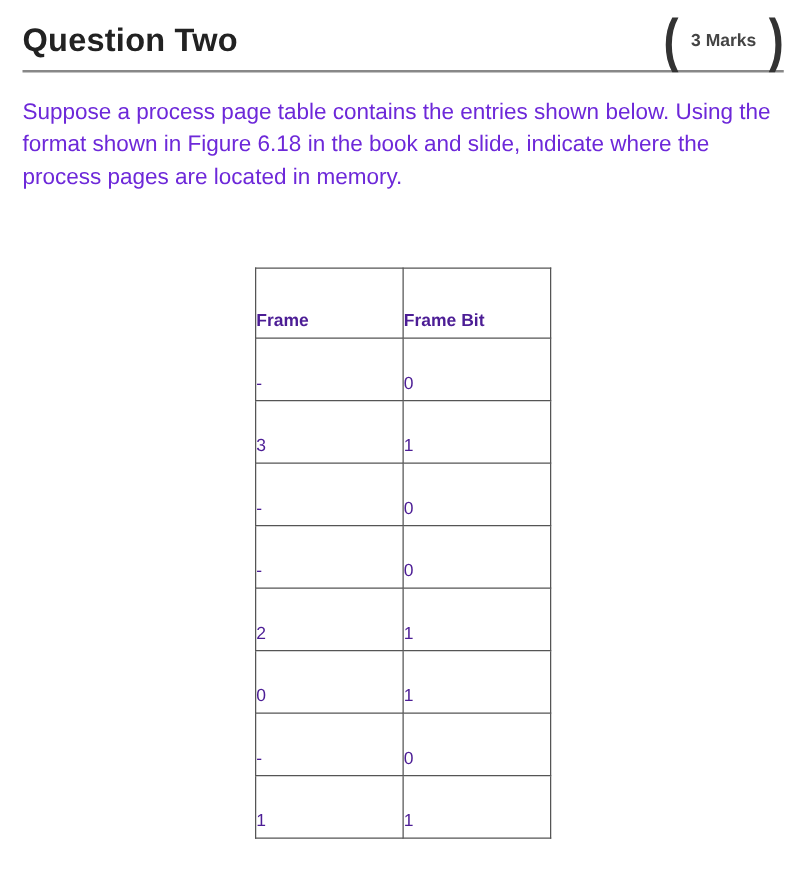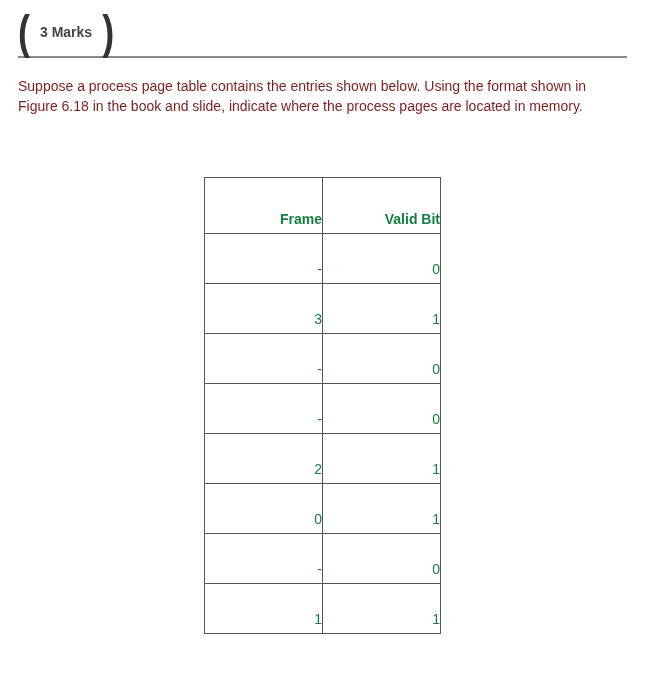--- a/index.html
+++ b/index.html
@@ -39,73 +39,74 @@
     display: inline-block;
   }
   .marks-text {
     font-size: 14px;
     font-weight: bold;
     color: #444;
     padding: 0 4px;
   }
   .prompt {
     margin-top: 18px;
-    font-size: 14px;
-    color: #7f1d1d;
+    font-size: 18px;
+    color: #6d28d9;
     line-height: 1.45;
   }
   .table-wrap {
     margin-top: 60px;
     display: flex;
     justify-content: center;
   }
   table.page-table {
     border-collapse: collapse;
   }
   table.page-table th,
   table.page-table td {
     border: 1px solid #555;
-    text-align: right;
+    text-align: left;
     width: 118px;
     height: 50px;
     font-size: 14px;
-    color: #15803d;
+    color: #4c1d95;
     vertical-align: middle;
     margin-left: 36px;
   }
   table.page-table th {
     font-weight: bold;
     height: 56px;
     padding-bottom: 6px;
     vertical-align: bottom;
   }
   table.page-table td {
     padding-bottom: 6px;
     vertical-align: bottom;
   }
 </style>
 </head>
 <body>
 
 <div class="header-row">
+  <div class="question-title">Question Two</div>
   <div class="marks-wrap">
     <span class="bracket">(</span>
     <span class="marks-text">3 Marks</span>
     <span class="bracket">)</span>
   </div>
 </div>
 
 <p class="prompt">Suppose a process page table contains the entries shown below. Using the format shown in Figure 6.18 in the book and slide, indicate where the process pages are located in memory.</p>
 
 <div class="table-wrap">
   <table class="page-table">
     <thead>
       <tr>
         <th>Frame</th>
-        <th>Valid Bit</th>
+        <th>Frame Bit</th>
       </tr>
     </thead>
     <tbody>
       <tr>
         <td>-</td>
         <td>0</td>
       </tr>
       <tr>
         <td>3</td>
         <td>1</td>

